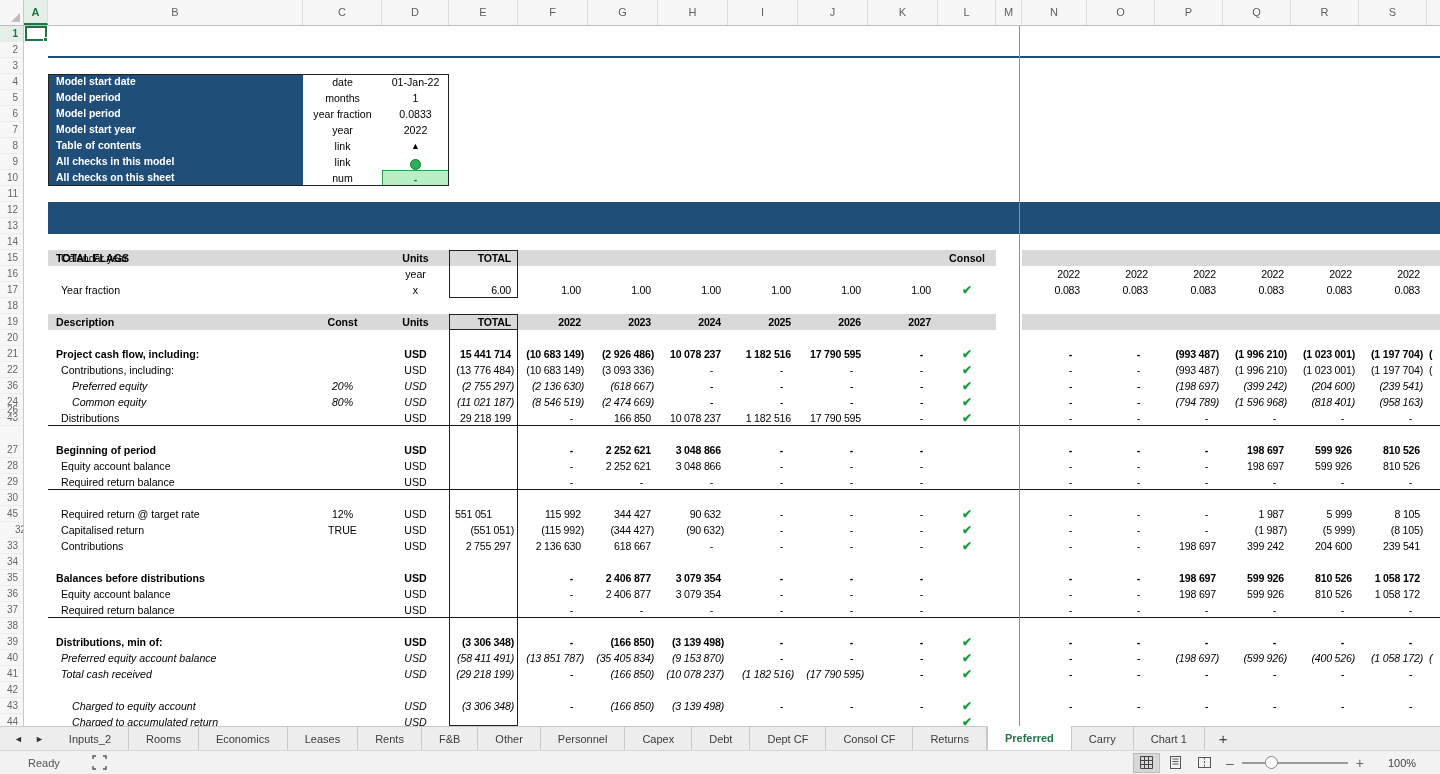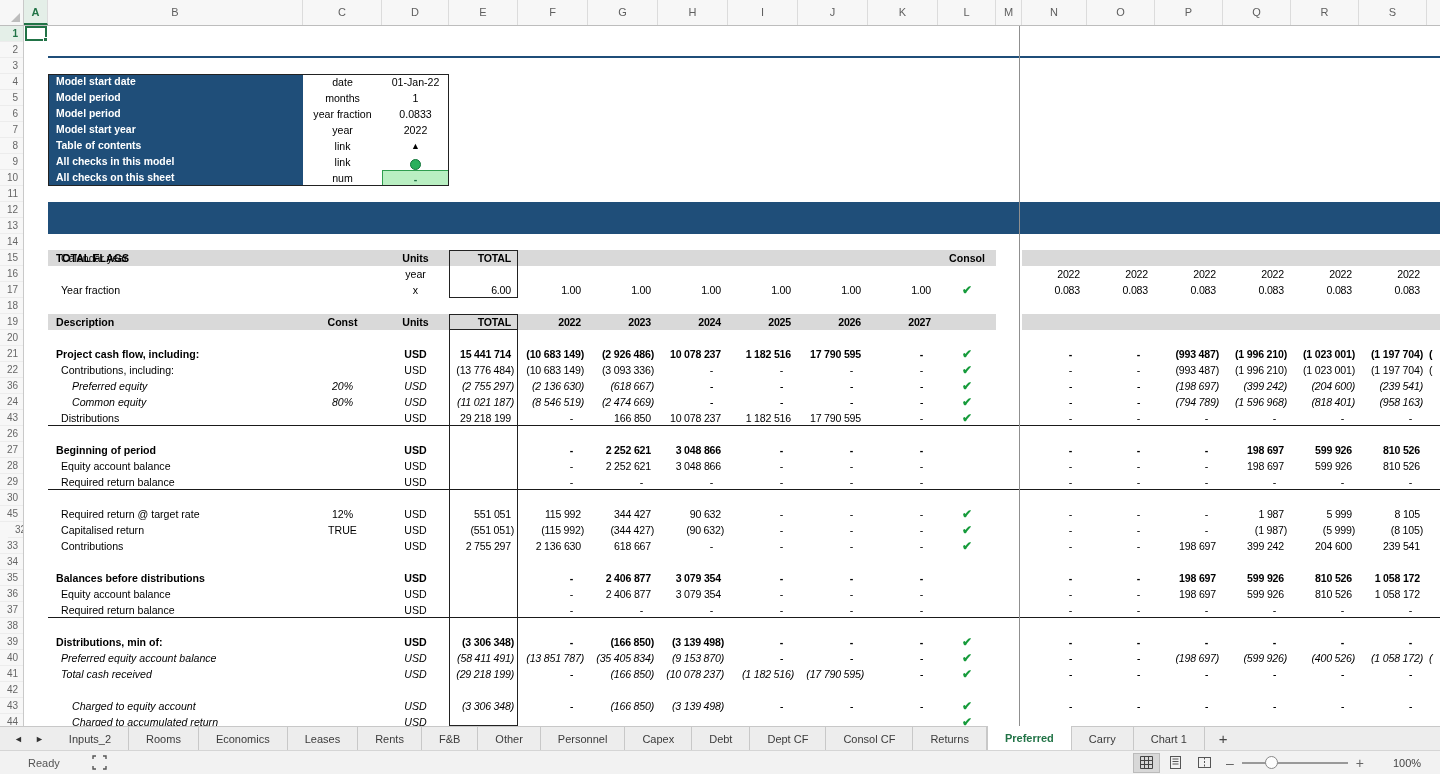--- a/index.html
+++ b/index.html
@@ -89,21 +89,21 @@
   #ready { margin-left:28px; }
   #selmode { margin-left:32px; display:flex; align-items:center; }
   #sb-right { margin-left:auto; display:flex; align-items:center; margin-right:14px; }
   .viewbtn { width:27px; height:20px; display:flex; align-items:center;
     justify-content:center; margin-left:2px; border:1px solid transparent; }
   .viewbtn.active { background:#D8D8D8; border:1px solid #BBB; }
   .zctl { color:#666; font-size:14px; margin:0 8px; }
   .ztrack { position:relative; width:106px; height:2px; background:#999; }
   .zthumb { position:absolute; left:22%; top:-6px; width:13px; height:13px;
     border-radius:50%; background:#FDFDFD; border:1px solid #888; }
-  #zoomlevel { margin-left:16px; width:38px; text-align:center; color:#444; }
+  #zoomlevel { margin-left:16px; width:38px; text-align:left; color:#444; }
 </style>
 </head>
 <body>
 
 <div id="app">
 
   <div id="colheaders">
     <div id="corner"></div>
   <div class="colh sel" style="left: 24px; top: 0px; width: 24px; height: 25px; position: absolute;">A</div>
       <div class="colh" style="left: 48px; top: 0px; width: 255px; height: 25px; position: absolute;">B</div>
@@ -145,21 +145,21 @@
       <div class="rowh" style="left: 0px; top: 240px; width: 23px; height: 16px; position: absolute;">16</div>
       <div class="rowh" style="left: 0px; top: 256px; width: 23px; height: 16px; position: absolute;">17</div>
       <div class="rowh" style="left: 0px; top: 272px; width: 23px; height: 16px; position: absolute;">18</div>
       <div class="rowh" style="left: 0px; top: 288px; width: 23px; height: 16px; position: absolute;">19</div>
       <div class="rowh" style="left: 0px; top: 304px; width: 23px; height: 16px; position: absolute;">20</div>
       <div class="rowh" style="left: 0px; top: 320px; width: 23px; height: 16px; position: absolute;">21</div>
       <div class="rowh" style="left: 0px; top: 336px; width: 23px; height: 16px; position: absolute;">22</div>
       <div class="rowh" style="left: 0px; top: 352px; width: 23px; height: 16px; position: absolute;">36</div>
       <div class="rowh" style="left: 0px; top: 368px; width: 23px; height: 16px; position: absolute;">24</div>
       <div class="rowh" style="left: 0px; top: 384px; width: 23px; height: 16px; position: absolute;">43</div>
-      <div class="rowh" style="left: 0px; top: 400px; width: 23px; height: 16px; position: absolute;">26</div>
+      <div class="rowh" style="left: 0px; top: 376px; width: 23px; height: 16px; position: absolute;">26</div>
       <div class="rowh" style="left: 0px; top: 416px; width: 23px; height: 16px; position: absolute;">27</div>
       <div class="rowh" style="left: 0px; top: 432px; width: 23px; height: 16px; position: absolute;">28</div>
       <div class="rowh" style="left: 0px; top: 448px; width: 23px; height: 16px; position: absolute;">29</div>
       <div class="rowh" style="left: 0px; top: 464px; width: 23px; height: 16px; position: absolute;">30</div>
       <div class="rowh" style="left: 0px; top: 480px; width: 23px; height: 16px; position: absolute;">45</div>
       <div class="rowh" style="left: 0px; top: 496px; width: 23px; height: 16px; position: absolute; margin-left: 8px;">32</div>
       <div class="rowh" style="left: 0px; top: 512px; width: 23px; height: 16px; position: absolute;">33</div>
       <div class="rowh" style="left: 0px; top: 528px; width: 23px; height: 16px; position: absolute;">34</div>
       <div class="rowh" style="left: 0px; top: 544px; width: 23px; height: 16px; position: absolute;">35</div>
       <div class="rowh" style="left: 0px; top: 560px; width: 23px; height: 16px; position: absolute;">36</div>
@@ -383,21 +383,21 @@
       <div class="cell num dash" style="left: 1022px; top: 448px; width: 65px; height: 16px; position: absolute;">-</div>
       <div class="cell num dash" style="left: 1087px; top: 448px; width: 68px; height: 16px; position: absolute;">-</div>
       <div class="cell num dash" style="left: 1155px; top: 448px; width: 68px; height: 16px; position: absolute;">-</div>
       <div class="cell num dash" style="left: 1223px; top: 448px; width: 68px; height: 16px; position: absolute;">-</div>
       <div class="cell num dash" style="left: 1291px; top: 448px; width: 68px; height: 16px; position: absolute;">-</div>
       <div class="cell num dash" style="left: 1359px; top: 448px; width: 68px; height: 16px; position: absolute;">-</div>
       <div class="rule" style="top: 463px;"></div>
       <div class="cell lab ind1" style="left: 48px; top: 480px; width: 255px; height: 16px; position: absolute;">Required return @ target rate</div>
       <div class="cell ctr" style="left: 303px; top: 480px; width: 79px; height: 16px; position: absolute;">12%</div>
       <div class="cell ctr" style="left: 382px; top: 480px; width: 67px; height: 16px; position: absolute;">USD</div>
-      <div class="cell num" style="left: 449px; top: 480px; width: 69px; height: 16px; position: absolute;">551 051</div>
+      <div class="cell num" style="left: 430px; top: 480px; width: 69px; height: 16px; position: absolute;">551 051</div>
       <div class="cell num" style="left: 518px; top: 480px; width: 70px; height: 16px; position: absolute;">115 992</div>
       <div class="cell num" style="left: 588px; top: 480px; width: 70px; height: 16px; position: absolute;">344 427</div>
       <div class="cell num" style="left: 658px; top: 480px; width: 70px; height: 16px; position: absolute;">90 632</div>
       <div class="cell num dash" style="left: 728px; top: 480px; width: 70px; height: 16px; position: absolute;">-</div>
       <div class="cell num dash" style="left: 798px; top: 480px; width: 70px; height: 16px; position: absolute;">-</div>
       <div class="cell num dash" style="left: 868px; top: 480px; width: 70px; height: 16px; position: absolute;">-</div>
       <div class="cell check" style="left: 938px; top: 480px; width: 58px; height: 16px; position: absolute;">✔</div>
       <div class="cell num dash" style="left: 1022px; top: 480px; width: 65px; height: 16px; position: absolute;">-</div>
       <div class="cell num dash" style="left: 1087px; top: 480px; width: 68px; height: 16px; position: absolute;">-</div>
       <div class="cell num dash" style="left: 1155px; top: 480px; width: 68px; height: 16px; position: absolute;">-</div>

